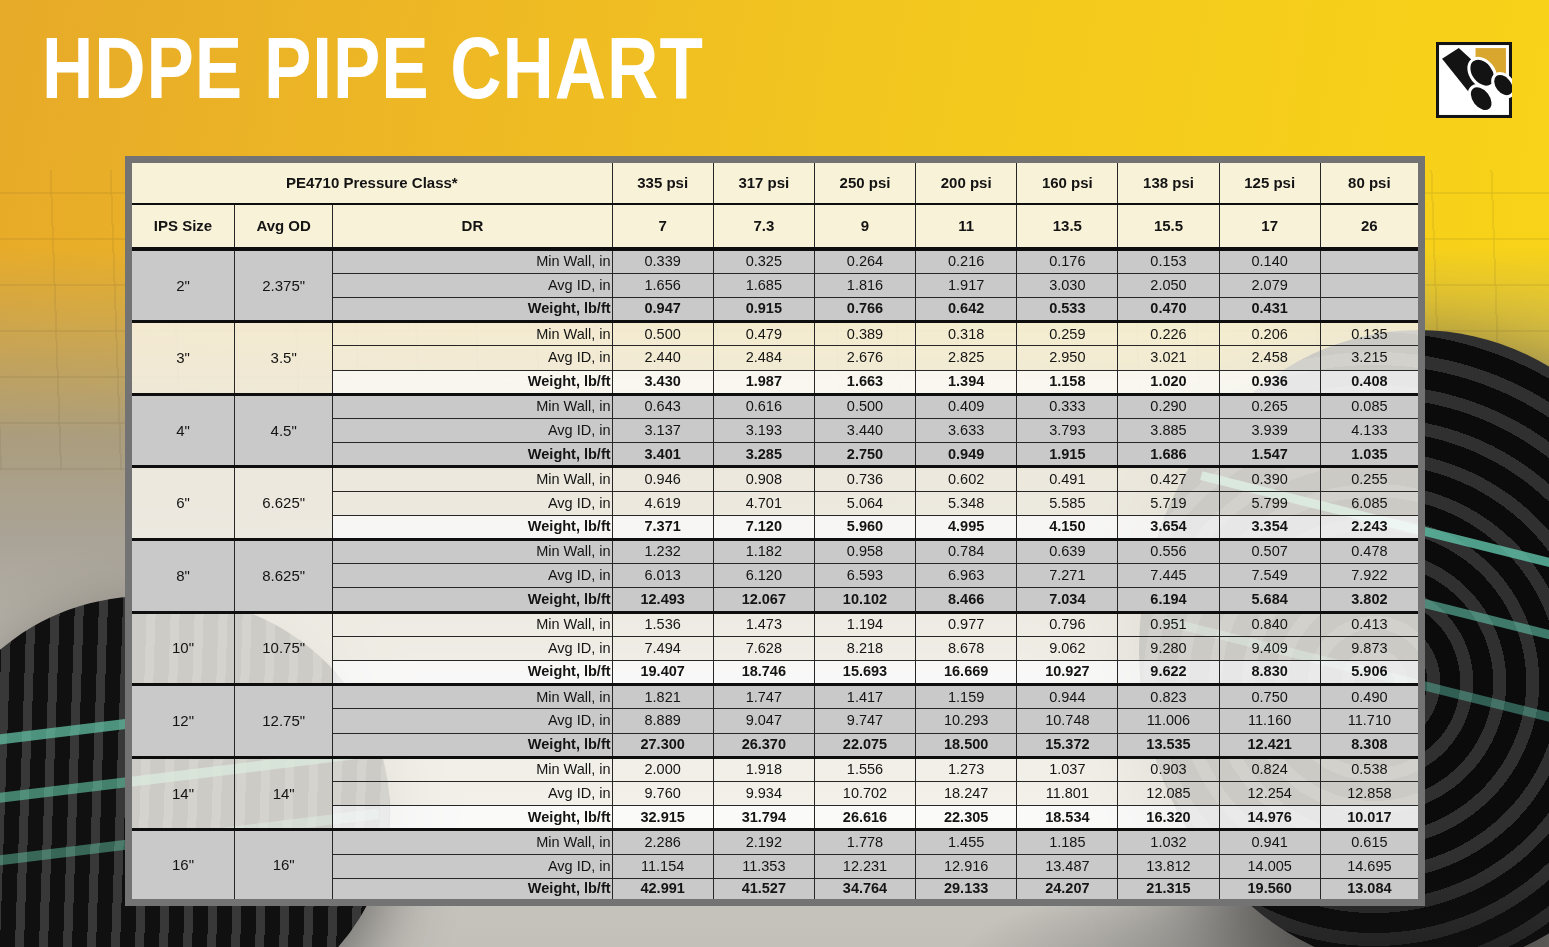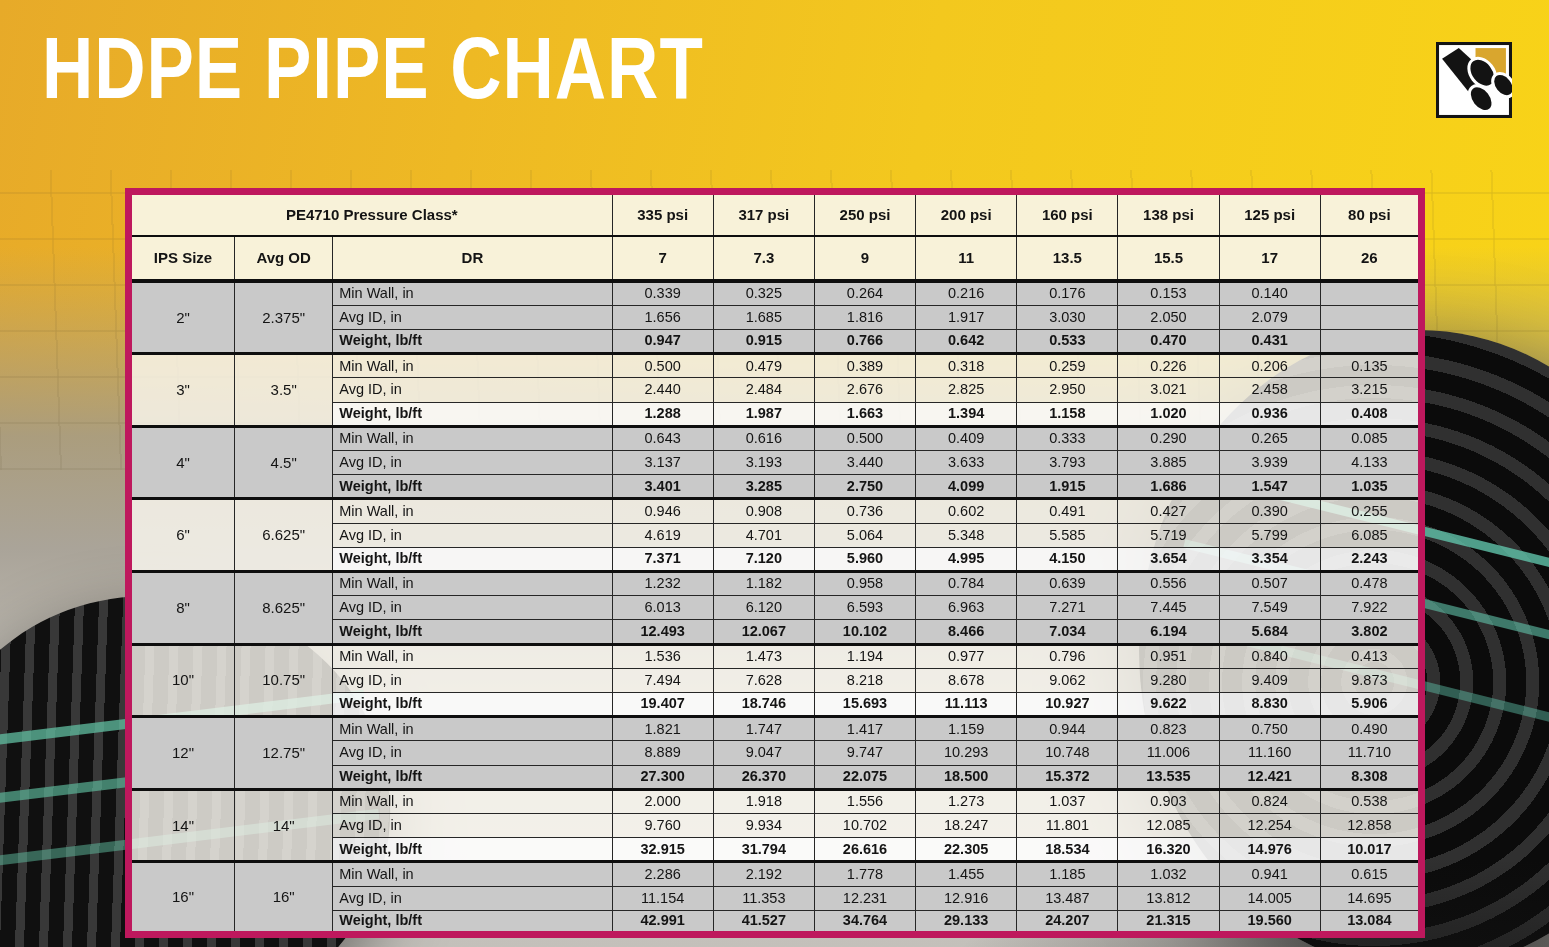--- a/index.html
+++ b/index.html
@@ -61,38 +61,38 @@
   .page-title{
     position:absolute;left:42px;top:18px;
     font-size:74px;font-weight:800;color:#ffffff;letter-spacing:1px;
     transform:scale(.96,1.18);transform-origin:left top;white-space:nowrap;
   }
   .logo{position:absolute;right:37px;top:42px;width:76px;height:76px;}
   
   .pipe-table{
     position:absolute;left:125px;top:156px;width:1300px;height:750px;
     border-collapse:collapse;table-layout:fixed;
-    border:7px solid #be185d;
-    font-size:14.5px;line-height:1.05;margin-top:32px;
+    border:7px solid #737373;
+    font-size:14.5px;line-height:1.05;
   }
   .pipe-table th,.pipe-table td{
     border:1.5px solid #262626;overflow:hidden;white-space:nowrap;
   }
   .pipe-table thead th{
     background:#f8f2d9;font-weight:bold;text-align:center;font-size:15px;
   }
   .pipe-table thead tr.hr1 th{height:38px;border-bottom:2px solid #0e0e0e;}
   .pipe-table thead tr.hr2 th{height:40px;border-bottom:4px solid #0e0e0e;}
   .pipe-table tbody tr{height:24px;}
   .pipe-table tbody tr.group-gray td{background:#c9c9c9;}
   .pipe-table tbody tr.group-light td{background:rgba(252,250,243,.80);}
   .pipe-table tbody tr.group-light.row-weight td{background:rgba(255,255,255,.90);}
   .pipe-table tbody tr.row-min_wall td{border-top:3px solid #0e0e0e;}
   .c-size{text-align:center;font-size:15px;}
-  .c-label{text-align:left;padding-left:6px;}
+  .c-label{text-align:right;padding-left:6px;}
   .c-val{text-align:center;}
   tr.row-weight .c-label,tr.row-weight .c-val{font-weight:bold;}
 </style>
 </head>
 <body>
 
 <div class="bg-photo"></div>
 <div class="bg-truss"></div>
 <div class="pipe-stack-right"></div>
 <div class="coil-right"></div>
@@ -208,21 +208,21 @@
         <td class="c-val">2.484</td>
         <td class="c-val">2.676</td>
         <td class="c-val">2.825</td>
         <td class="c-val">2.950</td>
         <td class="c-val">3.021</td>
         <td class="c-val">2.458</td>
         <td class="c-val">3.215</td>
       </tr>
       <tr class="row-weight group-light">
         <td class="c-label">Weight, lb/ft</td>
-        <td class="c-val">1.288</td>
+        <td class="c-val">3.430</td>
         <td class="c-val">1.987</td>
         <td class="c-val">1.663</td>
         <td class="c-val">1.394</td>
         <td class="c-val">1.158</td>
         <td class="c-val">1.020</td>
         <td class="c-val">0.936</td>
         <td class="c-val">0.408</td>
       </tr>
       <tr class="row-min_wall group-gray">
         <td rowspan="3" class="c-size">4"</td>
@@ -246,21 +246,21 @@
         <td class="c-val">3.793</td>
         <td class="c-val">3.885</td>
         <td class="c-val">3.939</td>
         <td class="c-val">4.133</td>
       </tr>
       <tr class="row-weight group-gray">
         <td class="c-label">Weight, lb/ft</td>
         <td class="c-val">3.401</td>
         <td class="c-val">3.285</td>
         <td class="c-val">2.750</td>
-        <td class="c-val">4.099</td>
+        <td class="c-val">0.949</td>
         <td class="c-val">1.915</td>
         <td class="c-val">1.686</td>
         <td class="c-val">1.547</td>
         <td class="c-val">1.035</td>
       </tr>
       <tr class="row-min_wall group-light">
         <td rowspan="3" class="c-size">6"</td>
         <td rowspan="3" class="c-size">6.625"</td>
         <td class="c-label">Min Wall, in</td>
         <td class="c-val">0.946</td>
@@ -351,21 +351,21 @@
         <td class="c-val">9.062</td>
         <td class="c-val">9.280</td>
         <td class="c-val">9.409</td>
         <td class="c-val">9.873</td>
       </tr>
       <tr class="row-weight group-light">
         <td class="c-label">Weight, lb/ft</td>
         <td class="c-val">19.407</td>
         <td class="c-val">18.746</td>
         <td class="c-val">15.693</td>
-        <td class="c-val">11.113</td>
+        <td class="c-val">16.669</td>
         <td class="c-val">10.927</td>
         <td class="c-val">9.622</td>
         <td class="c-val">8.830</td>
         <td class="c-val">5.906</td>
       </tr>
       <tr class="row-min_wall group-gray">
         <td rowspan="3" class="c-size">12"</td>
         <td rowspan="3" class="c-size">12.75"</td>
         <td class="c-label">Min Wall, in</td>
         <td class="c-val">1.821</td>

